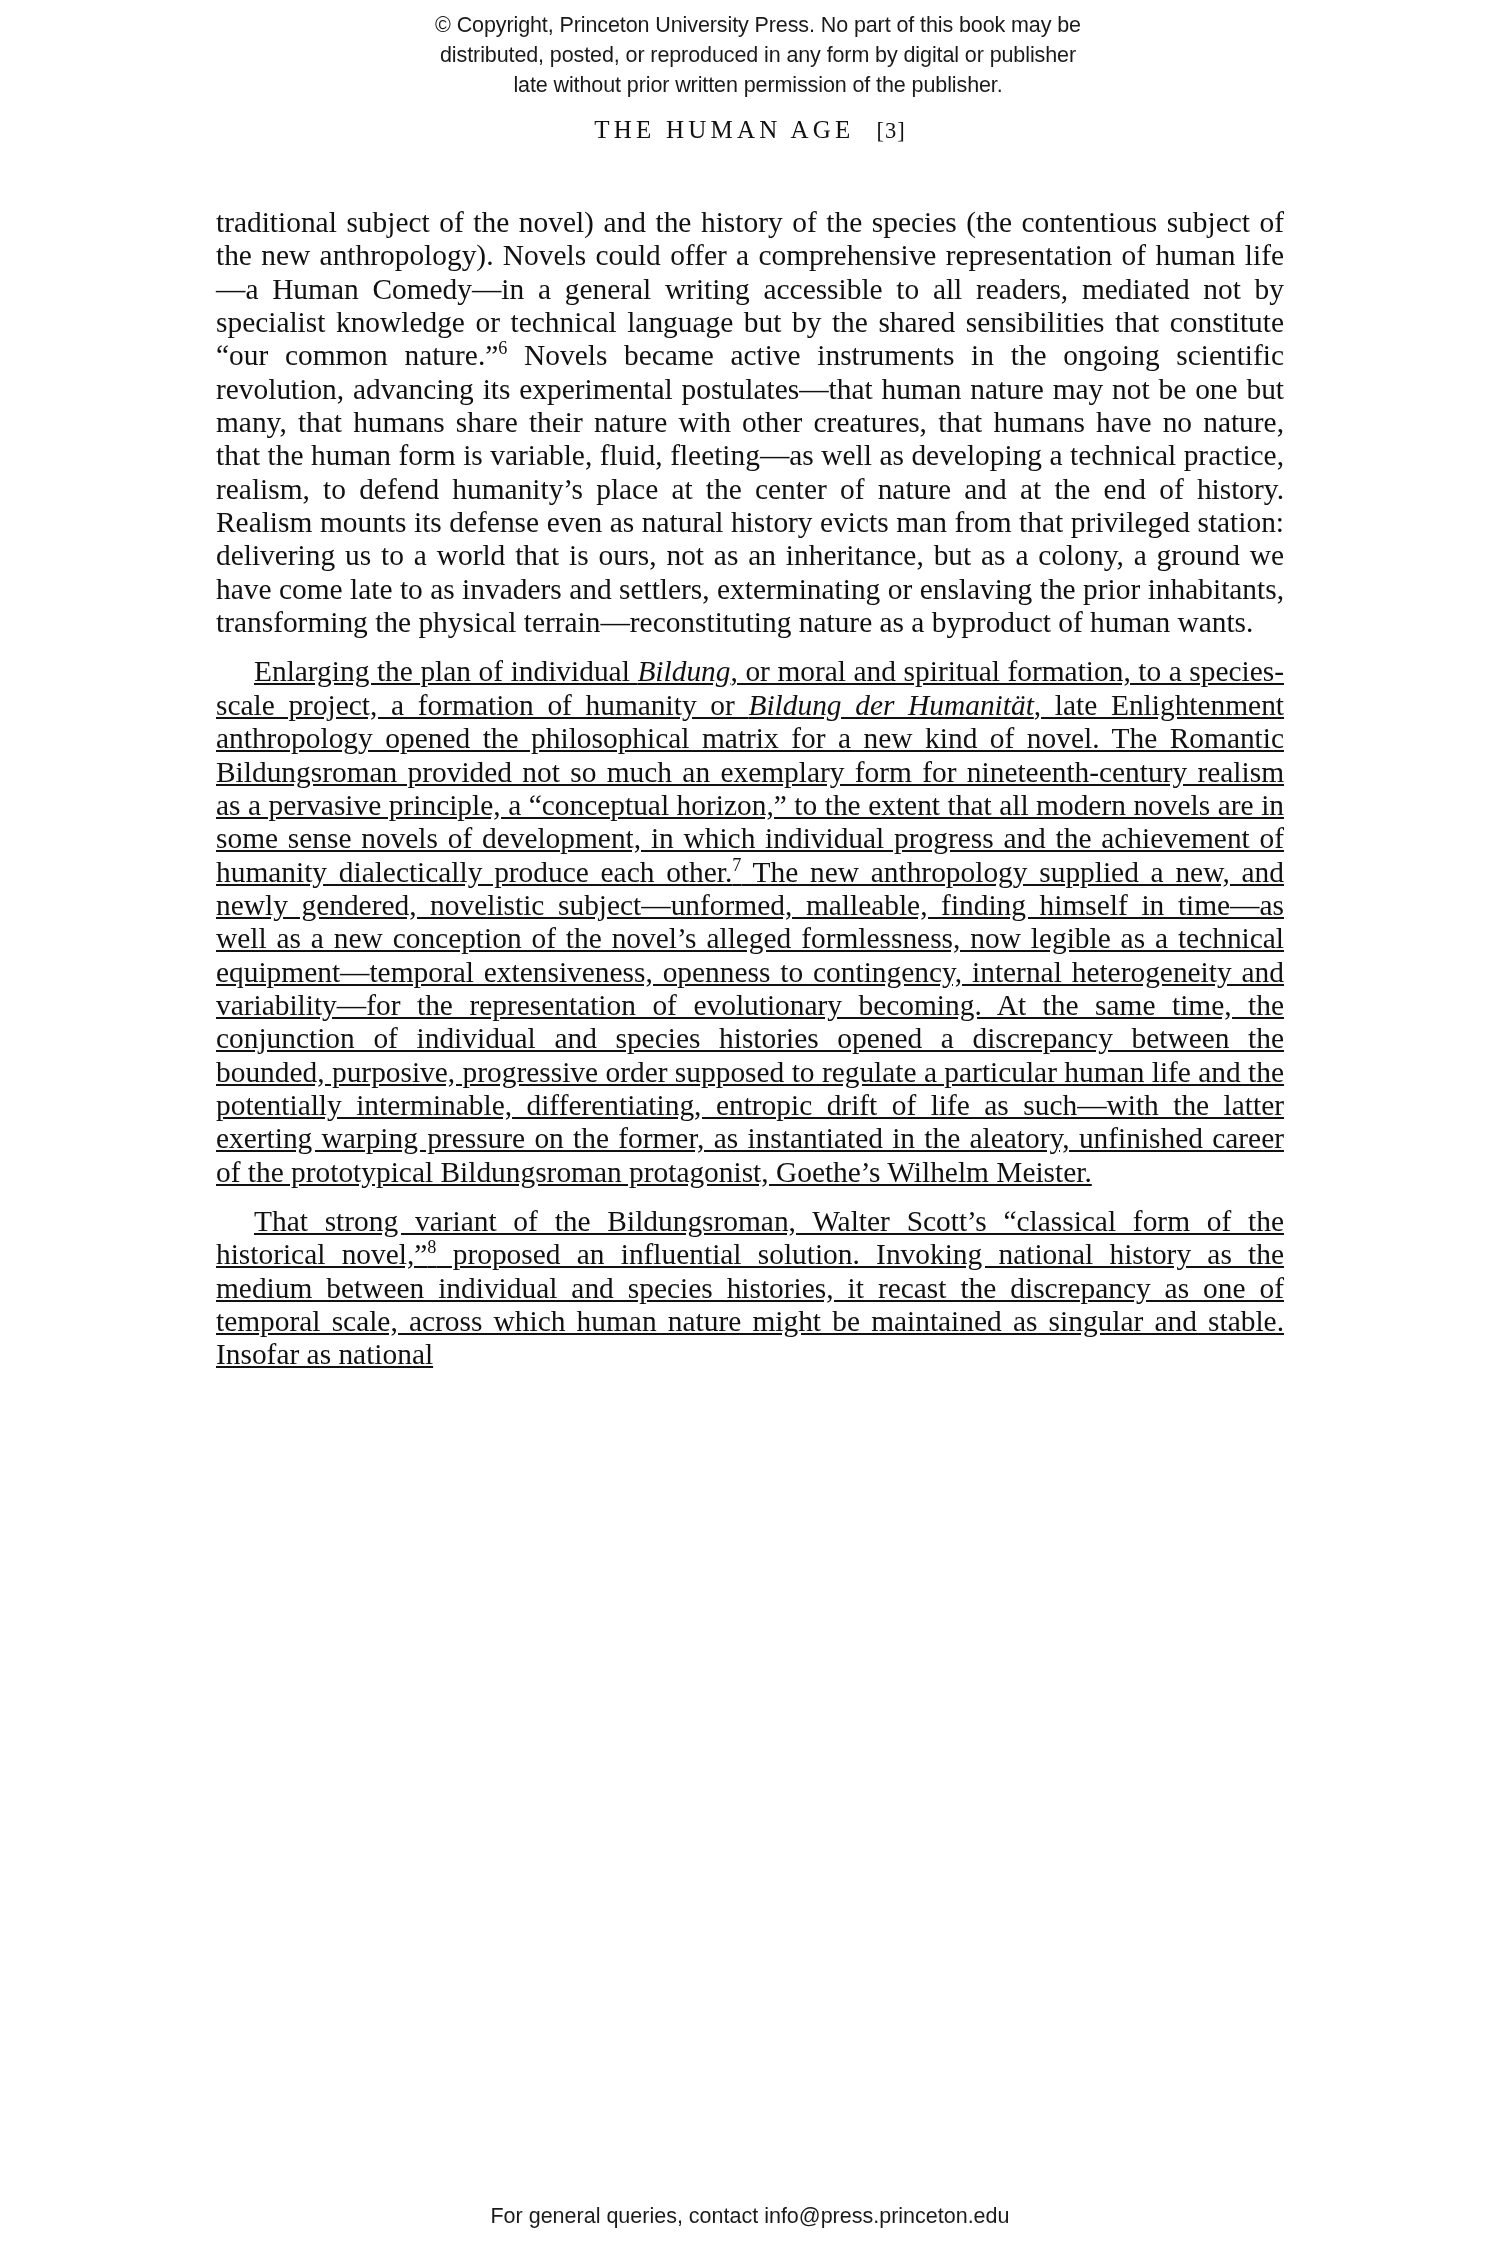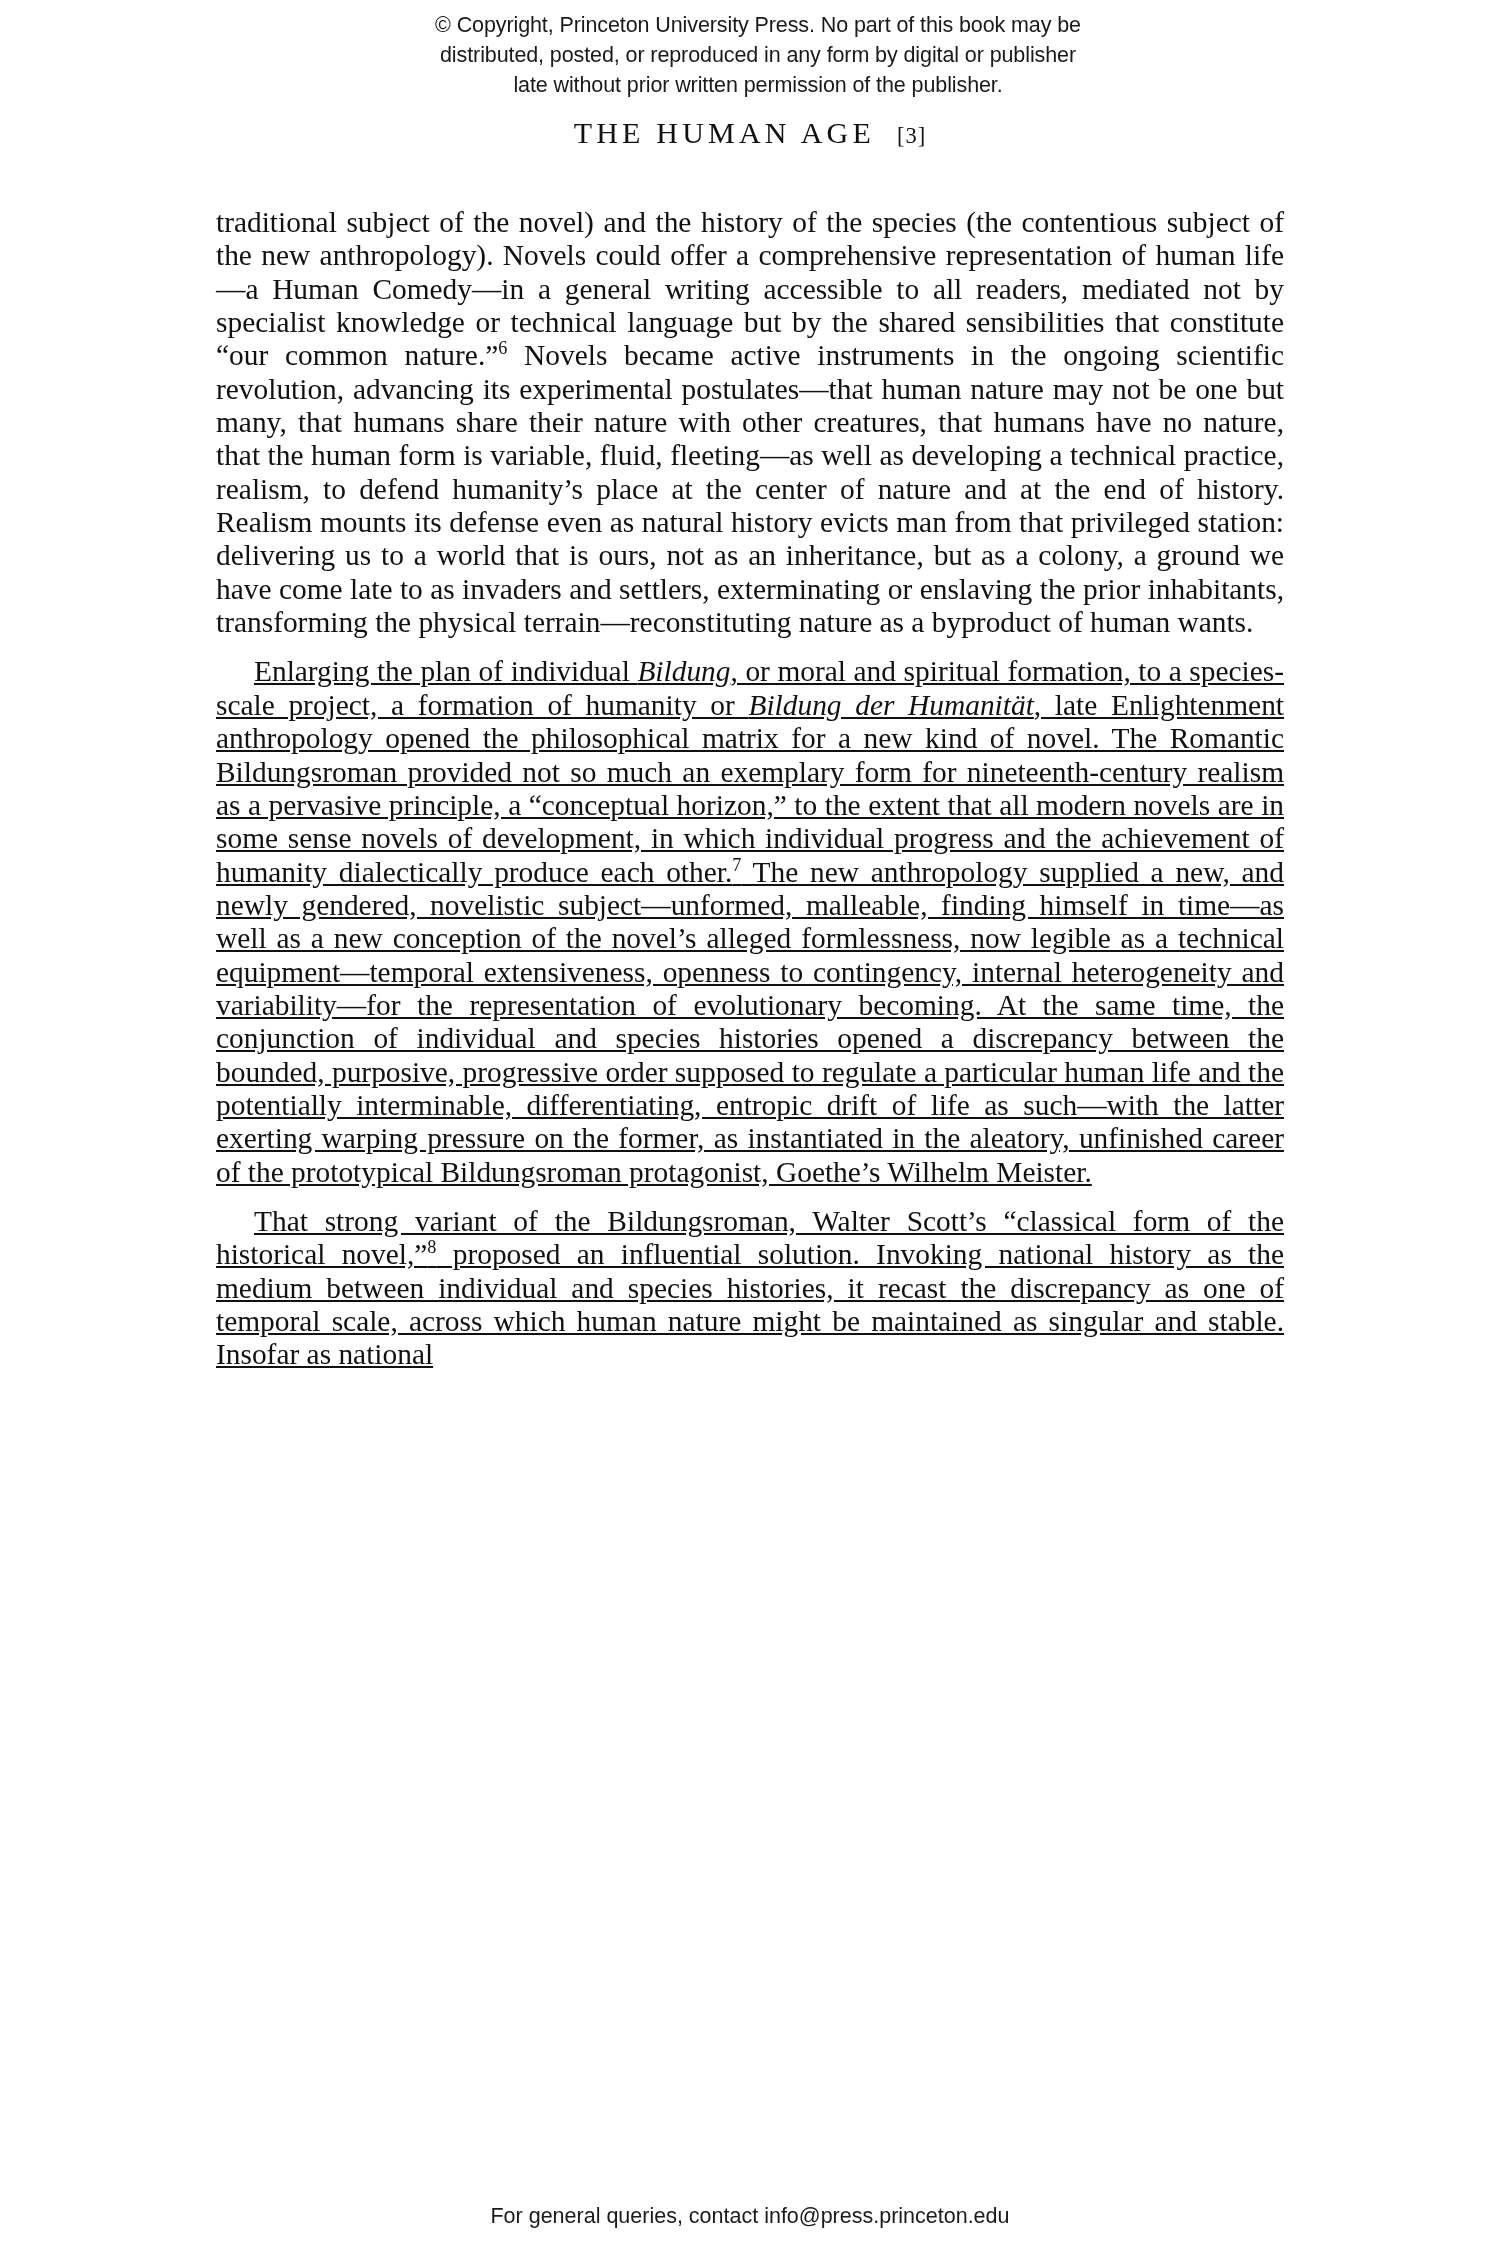--- a/index.html
+++ b/index.html
@@ -39,21 +39,21 @@
     width: 1500px;
     text-align: center;
     font-family: "Liberation Serif", serif;
     font-size: 20px;
     color: #111111;
     white-space: nowrap;
   }
   .running-head .rh-title {
     letter-spacing: 4.2px;
     font-variant: small-caps;
-    font-size: 30px;
+    font-size: 25px;
   }
   .running-head .rh-folio {
     letter-spacing: 1px;
     font-size: 22.5px;
     margin-left: 22px;
   }
 
   
   .text-block {
     position: absolute;

